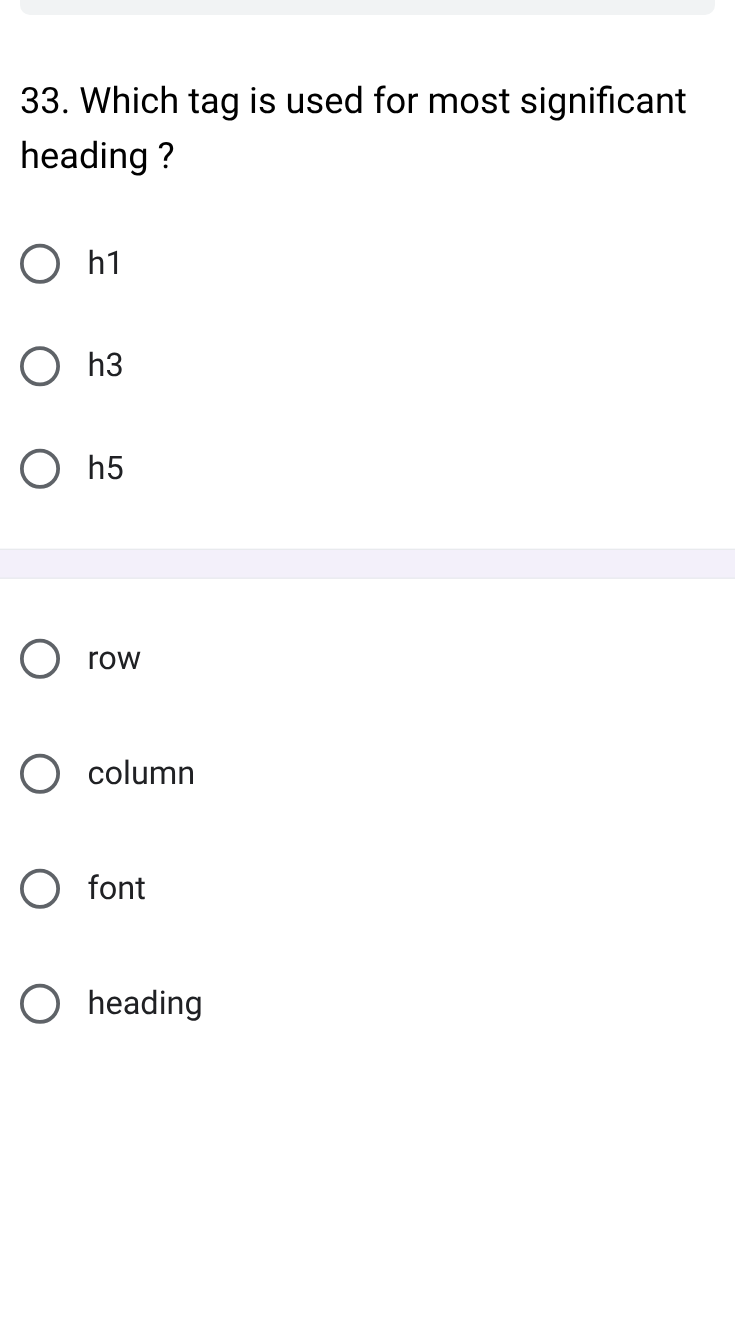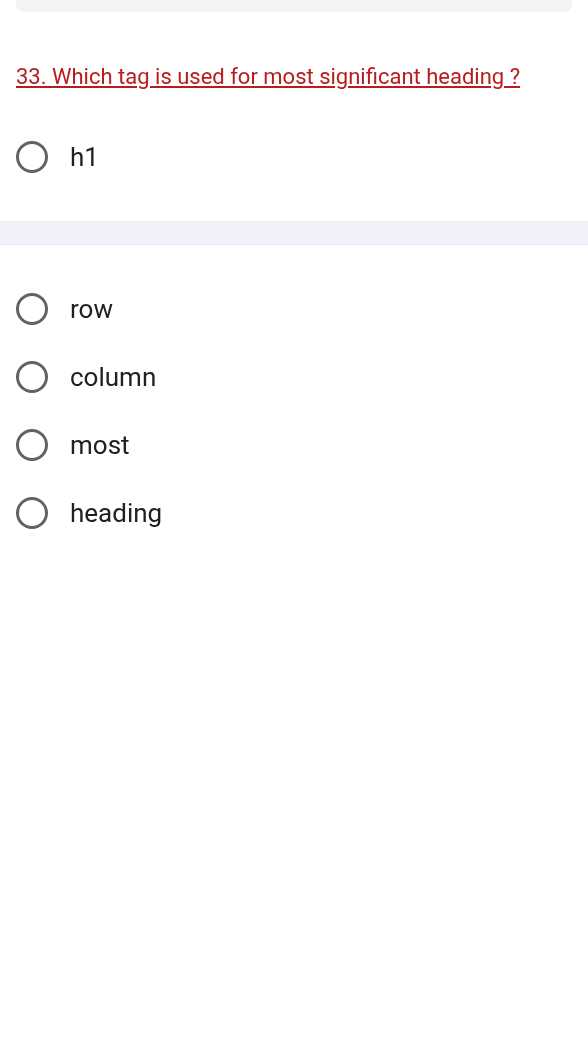--- a/index.html
+++ b/index.html
@@ -16,26 +16,25 @@
     .top-card-edge {
       margin: 0 16px;
       height: 12px;
       background: #f1f3f4;
       border-radius: 0 0 8px 8px;
     }
     .question-block {
       padding: 48px 16px 48px 16px;
     }
     .question-text {
-      font-size: 22px;
+      font-size: 29px;
       line-height: 1.5;
-      color: #b91c1c;
+      color: #000000;
       font-weight: 400;
       margin-bottom: 48px;
-      text-decoration: underline;
     }
     .options {
       display: flex;
       flex-direction: column;
       gap: 50px;
     }
     .option-row {
       display: flex;
       align-items: center;
       gap: 22px;
@@ -55,52 +54,60 @@
     .divider {
       height: 24px;
       background: #f3f0fa;
       border-top: 1px solid #e8eaed;
       border-bottom: 1px solid #e8eaed;
     }
     .q34 {
       padding-bottom: 12px;
     }
     .q34 .options {
-      gap: 36px;
+      gap: 60px;
     }
   </style>
 </head>
 <body>
 
 <div class="top-card-edge"></div>
 
 <div class="question-block">
   <div class="question-text">33. Which tag is used for most significant heading ?</div>
   <div class="options">
     <label class="option-row">
       <span class="radio-circle"></span>
       <span class="option-label">h1</span>
+    </label>
+    <label class="option-row">
+      <span class="radio-circle"></span>
+      <span class="option-label">h3</span>
+    </label>
+    <label class="option-row">
+      <span class="radio-circle"></span>
+      <span class="option-label">h5</span>
     </label>
   </div>
 </div>
 
 <div class="divider"></div>
 
 <div class="question-block q34">
   <div class="options">
     <label class="option-row">
       <span class="radio-circle"></span>
       <span class="option-label">row</span>
     </label>
     <label class="option-row">
       <span class="radio-circle"></span>
       <span class="option-label">column</span>
     </label>
     <label class="option-row">
       <span class="radio-circle"></span>
-      <span class="option-label">most</span>
+      <span class="option-label">font</span>
     </label>
     <label class="option-row">
       <span class="radio-circle"></span>
       <span class="option-label">heading</span>
     </label>
   </div>
 </div>
 
 </body></html>

